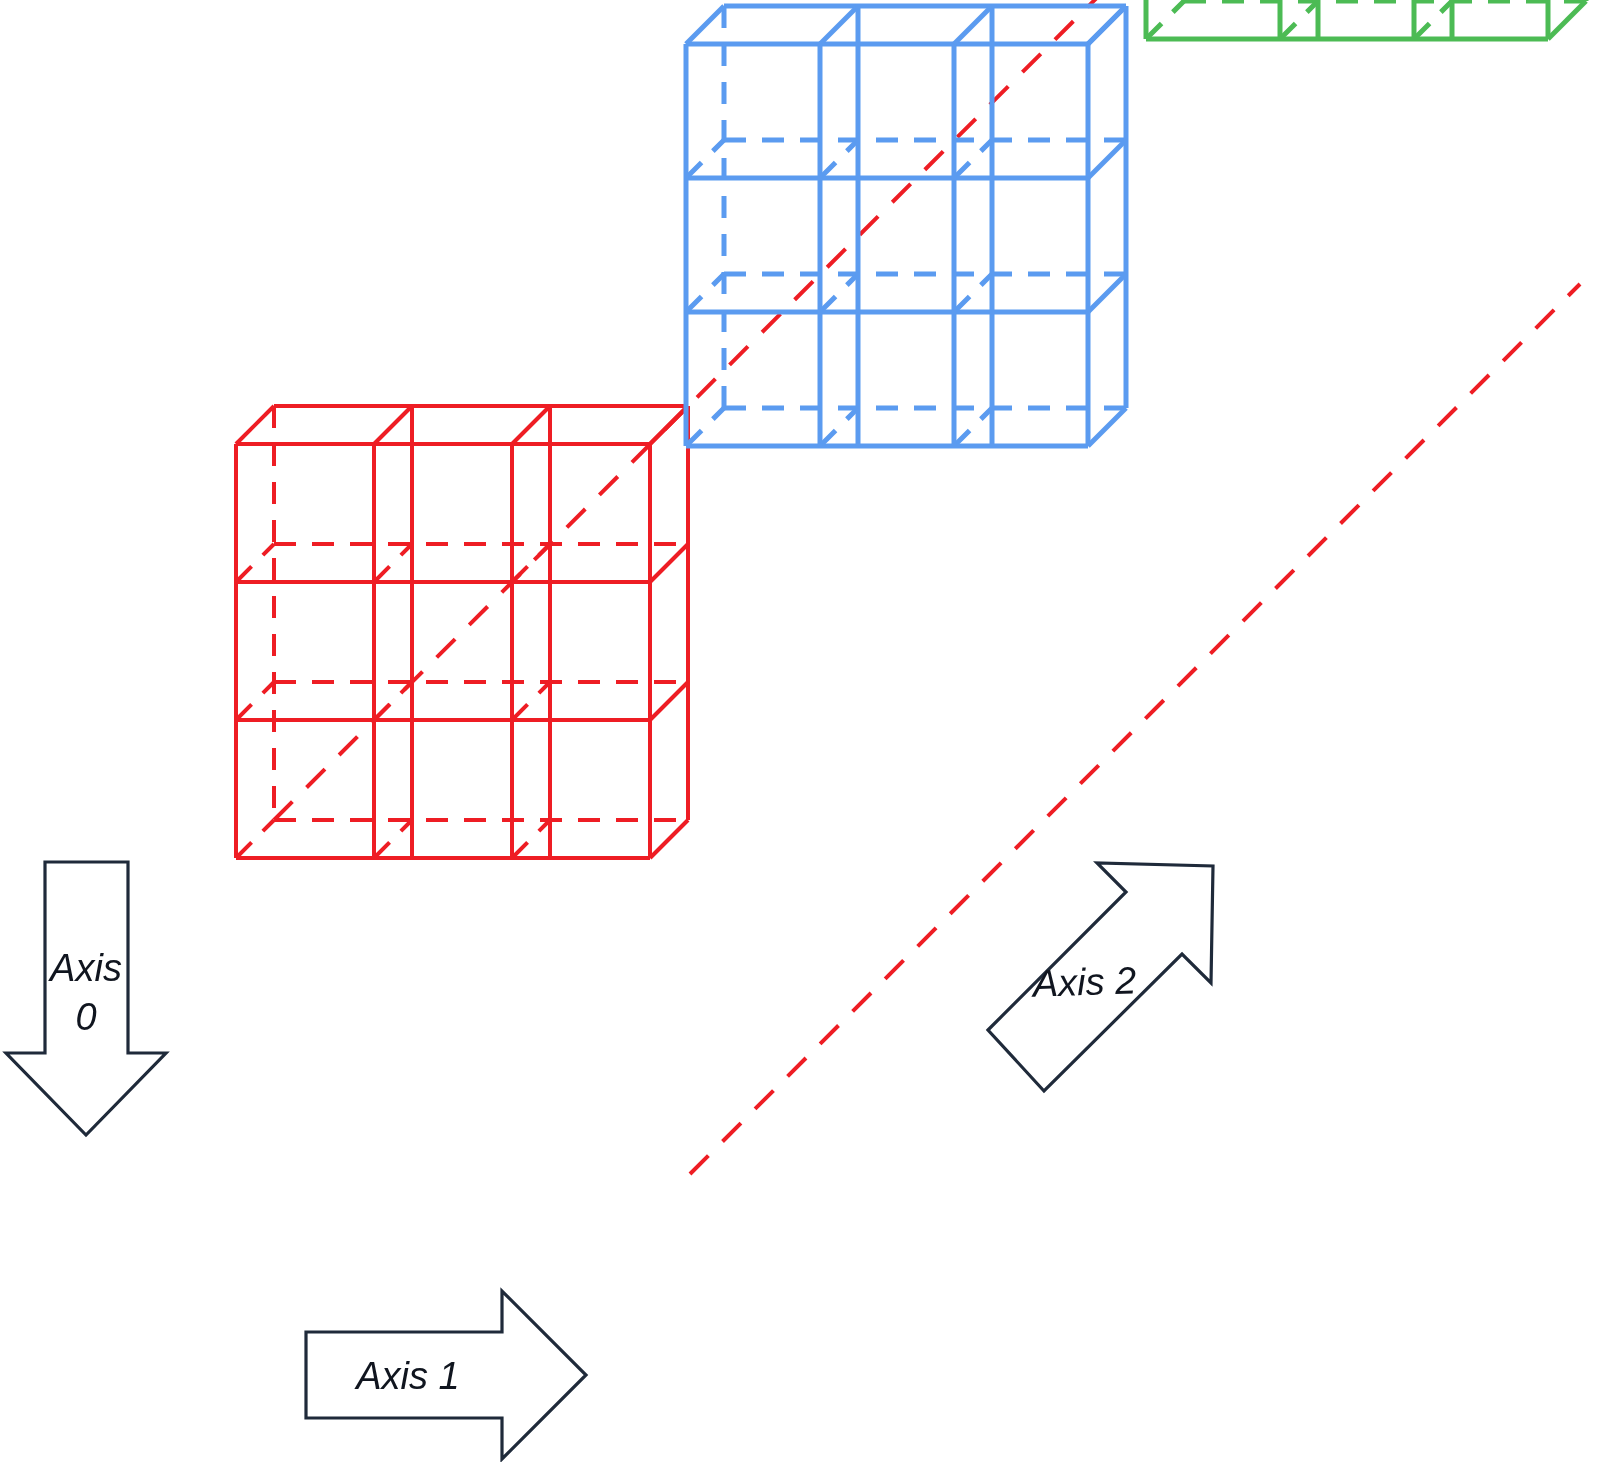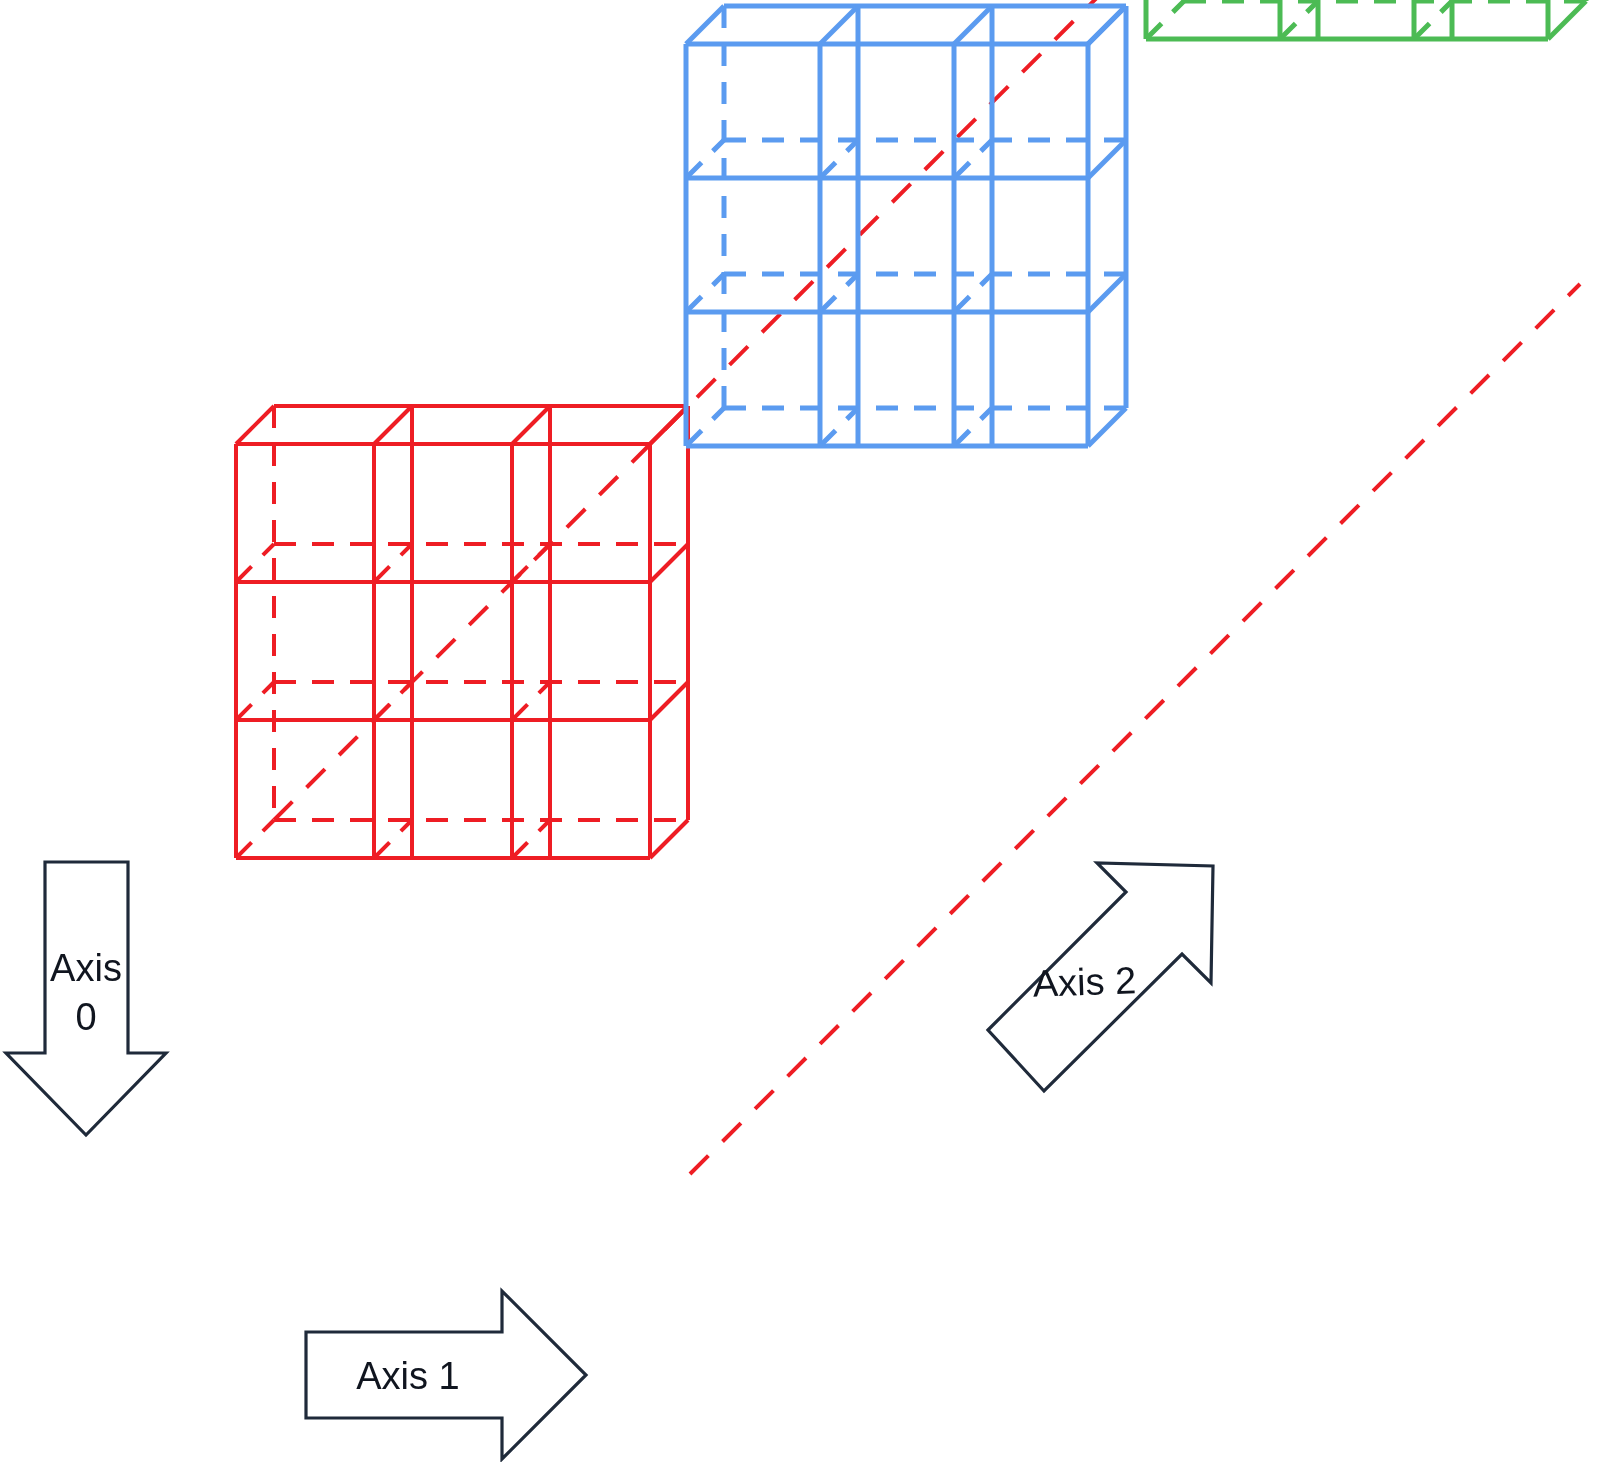--- a/index.html
+++ b/index.html
@@ -9,20 +9,21 @@
   }
   body {
     font-family: "Liberation Sans", sans-serif;
   }
   #stage {
     position: relative;
     width: 1600px;
     height: 1462px;
     background: #ffffff;
     overflow: hidden;
+    font-style: italic;
   }
   #stage svg {
     position: absolute;
     left: 0;
     top: 0;
     width: 1600px;
     height: 1462px;
     display: block;
   }
   .arrow-label {

